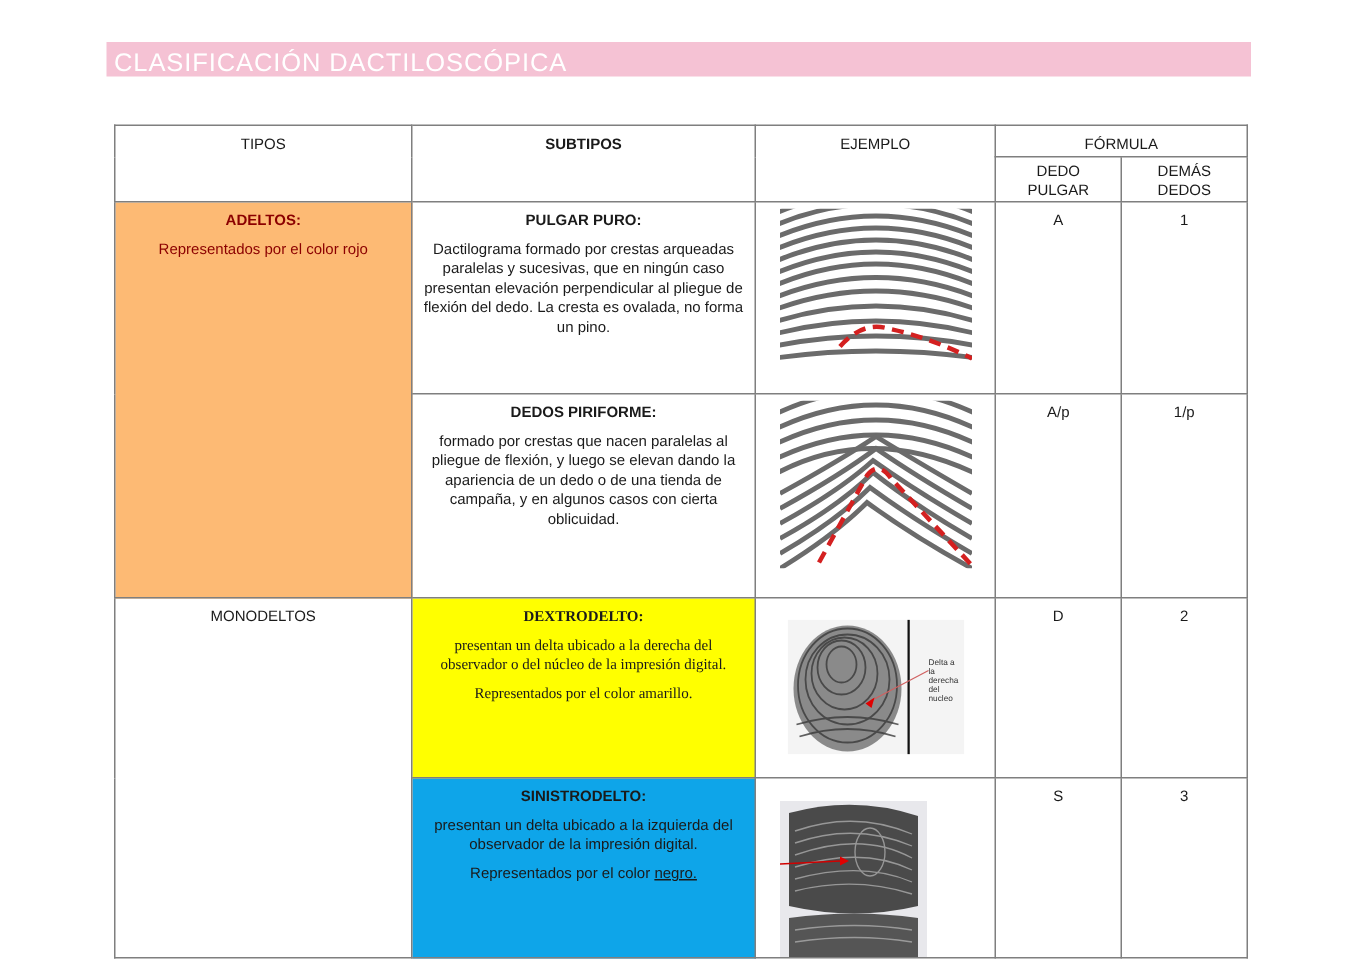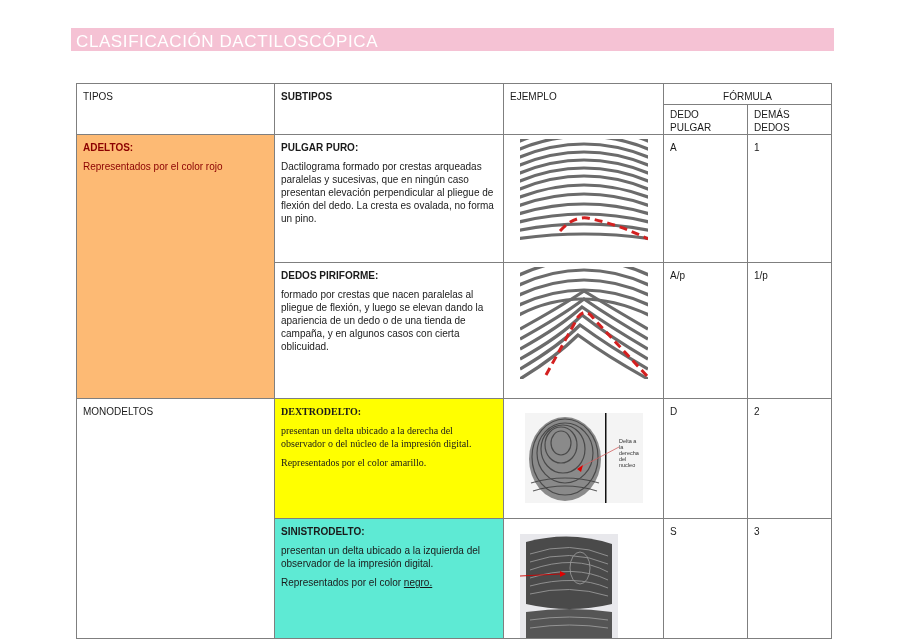--- a/index.html
+++ b/index.html
@@ -17,30 +17,31 @@
       position: absolute; left: 76px; top: 83px;
       border-collapse: collapse; table-layout: fixed;
       width: 755px;
     }
     table.grid td {
       border: 1px solid #7f7f7f;
       vertical-align: top;
       padding: 6px 6px 0 6px;
       line-height: 13px;
       font-size: 10px;
+      text-align: center;
     }
     .h-main { height: 21px; }
     .h-sub { height: 17px; padding-top: 3px !important; margin-top: 40px; }
     .center { text-align: center; }
     .bold { font-weight: bold; }
     .para { margin-top: 6px; }
     .red { background: #fdba74; }
     .red .lbl { color: #8b0000; }
     .yellow { background: #ffff00; font-family: Liberation Serif, serif; }
-    .gray { background: #5eead4; }
+    .gray { background: #0ea5e9; }
     .underline { text-decoration: underline; }
 
     .img-cell { padding: 4px 0 0 0 !important; }
     .fp {
       display: block; margin: 0 auto; position: relative; overflow: hidden;
     }
     .fp svg { display: block; }
   </style>
 </head>
 <body>

